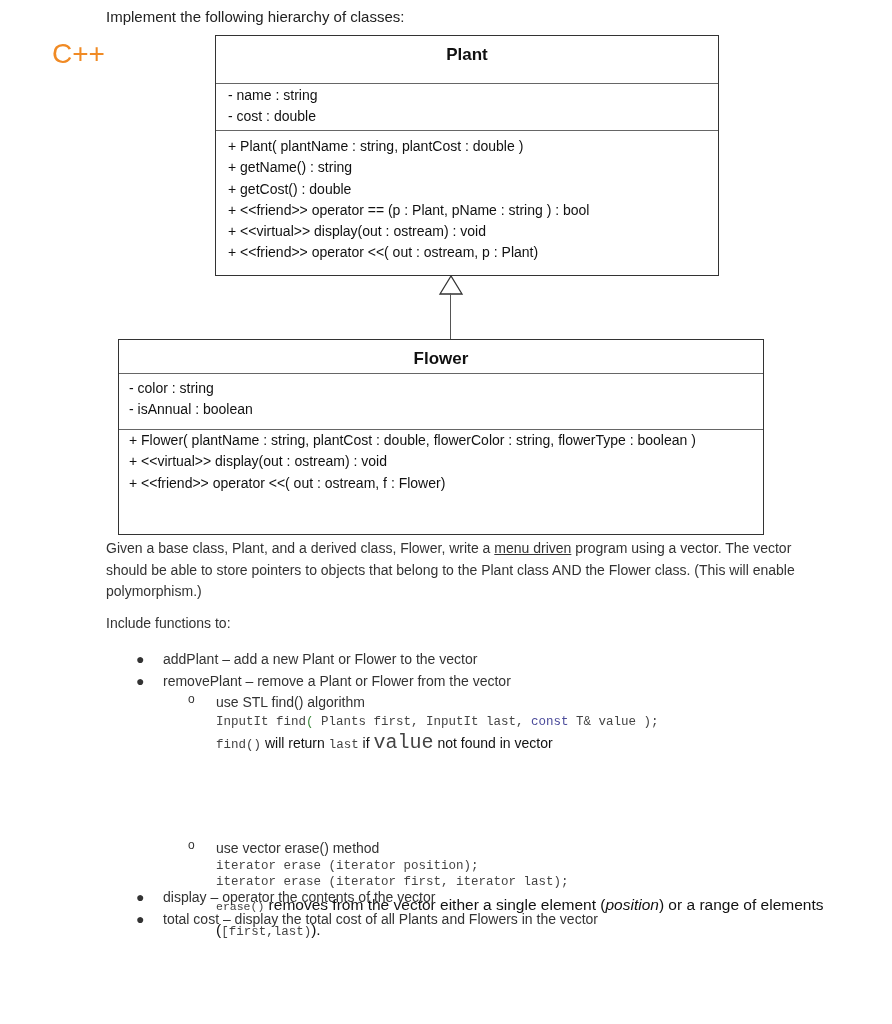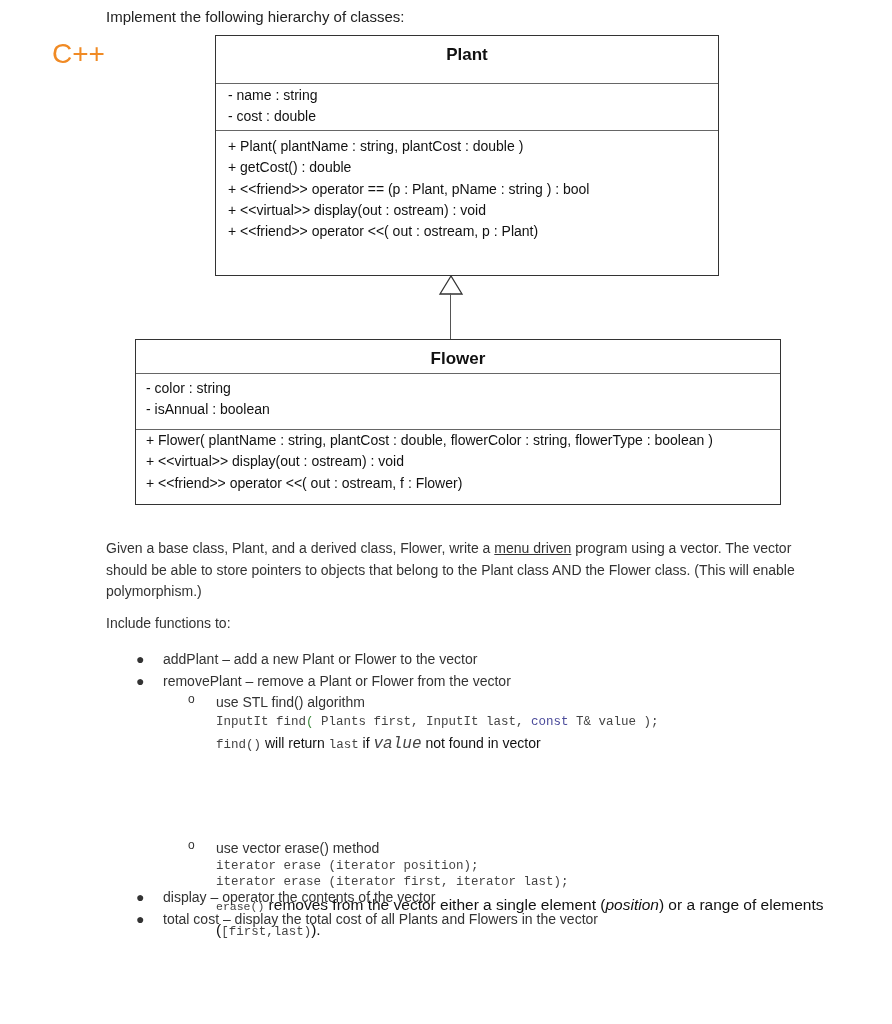--- a/index.html
+++ b/index.html
@@ -8,21 +8,21 @@
   .abs { position: absolute; }
   .intro { left: 106px; top: 8px; font-size: 15px; color: #222; }
   .lang { left: 52px; top: 38px; font-size: 28px; color: #f08a24; letter-spacing: 0px; }
   .uml { border: 1.5px solid #333; background: #fff; box-sizing: border-box; }
   .uml .title { font-weight: bold; font-size: 17px; text-align: center; color: #111; }
   .uml .sec { border-top: 1px solid #666; font-size: 14px; line-height: 21.3px; color: #111; }
   #plant { left: 215px; top: 35px; width: 504px; height: 241px; }
   #plant .title { height: 47px; line-height: 38px; }
   #plant .attrs { padding: 1px 10px 2px 12px; height: 43px; }
   #plant .ops { padding: 5px 10px 0 12px; }
-  #flower { left: 135px; top: 339px; width: 646px; height: 166px; }
+  #flower { left: 118px; top: 339px; width: 646px; height: 196px; }
   #flower .title { height: 33px; line-height: 38px; }
   #flower .attrs { padding: 4px 10px 6px 10px; height: 45px; }
   #flower .ops { padding: 0 10px 0 10px; line-height: 21.3px; }
   .connector { left: 450px; top: 293px; width: 1px; height: 46px; background: #555; }
   .para { left: 106px; top: 538px; width: 690px; font-size: 14px; line-height: 21.5px; color: #333; }
   .para u { text-decoration: underline; }
   .include { left: 106px; top: 615px; font-size: 14px; color: #333; }
   ul.lvl1 { position: absolute; left: 130px; margin: 0; padding: 0; list-style: none; font-size: 14px; color: #333; }
   ul.lvl1 li { position: relative; padding-left: 33px; line-height: 22px; }
   ul.lvl1 li .bullet { position: absolute; left: 6px; top: 0; font-size: 14px; }
@@ -40,20 +40,21 @@
 <div class="abs lang">C++</div>
 
 <div class="abs uml" id="plant">
   <div class="title">Plant</div>
   <div class="sec attrs">
     <div>- name : string</div>
     <div>- cost : double</div>
   </div>
   <div class="sec ops">
     <div>+ Plant( plantName : string, plantCost : double )</div>
+    <div>+ getName() : string</div>
     <div>+ getCost() : double</div>
     <div>+ &lt;&lt;friend&gt;&gt; operator == (p : Plant, pName : string ) : bool</div>
     <div>+ &lt;&lt;virtual&gt;&gt; display(out : ostream) : void</div>
     <div>+ &lt;&lt;friend&gt;&gt; operator &lt;&lt;( out : ostream, p : Plant)</div>
   </div>
 </div>
 
 <svg class="abs" style="left:438px; top:275px;" width="26" height="20">
   <polygon points="13,1 2,19 24,19" fill="#fff" stroke="#333" stroke-width="1.3"></polygon>
 </svg>
@@ -80,21 +81,21 @@
 
 <ul class="lvl1" style="top:648px;">
   <li><span class="bullet">●</span><span>addPlant – add a new Plant or Flower to the vector</span></li>
   <li><span class="bullet">●</span><span>removePlant – remove a Plant or Flower from the vector</span></li>
 </ul>
 
 <div class="abs sub" style="left:130px; top:692px; width:700px;">
   <span class="obullet">o</span>
   <div style="line-height:20px;">use STL find() algorithm</div>
   <div class="mono" style="line-height:20px;"><span>InputIt find</span><span class="paren">(</span><span> Plants first, InputIt last, </span><span class="kw">const</span><span> T&amp; value );</span></div>
-  <div style="line-height:22px;" class="dark"><span class="mono">find()</span><span> will return </span><span class="mono">last</span><span> if </span><span class="mono" style="font-size:16px;font-style:italic;">value</span><span> not found in vector</span></div>
+  <div style="line-height:22px;" class="dark"><span class="mono">find()</span><span> will return </span><span class="mono">last</span><span> if </span><span class="mono" style="font-size:20px;">value</span><span> not found in vector</span></div>
 </div>
 
 <div class="abs sub" style="left:130px; top:774px; width:690px;">
   <span class="obullet">o</span>
   <div style="line-height:20px;">use vector erase() method</div>
   <div class="mono" style="line-height:16px;">iterator erase (iterator position);</div>
   <div class="mono" style="line-height:16px;">iterator erase (iterator first, iterator last);</div>
   <div class="dark" style="font-size:15.5px; line-height:23px; margin-top:3px;"><span class="mono" style="font-size:11.5px;margin-top:34px;">erase()</span><span> removes from the vector either a single element (</span><i>position</i><span>) or a range of elements (</span><span class="mono">[first,last)</span><span>).</span></div>
 </div>
 

